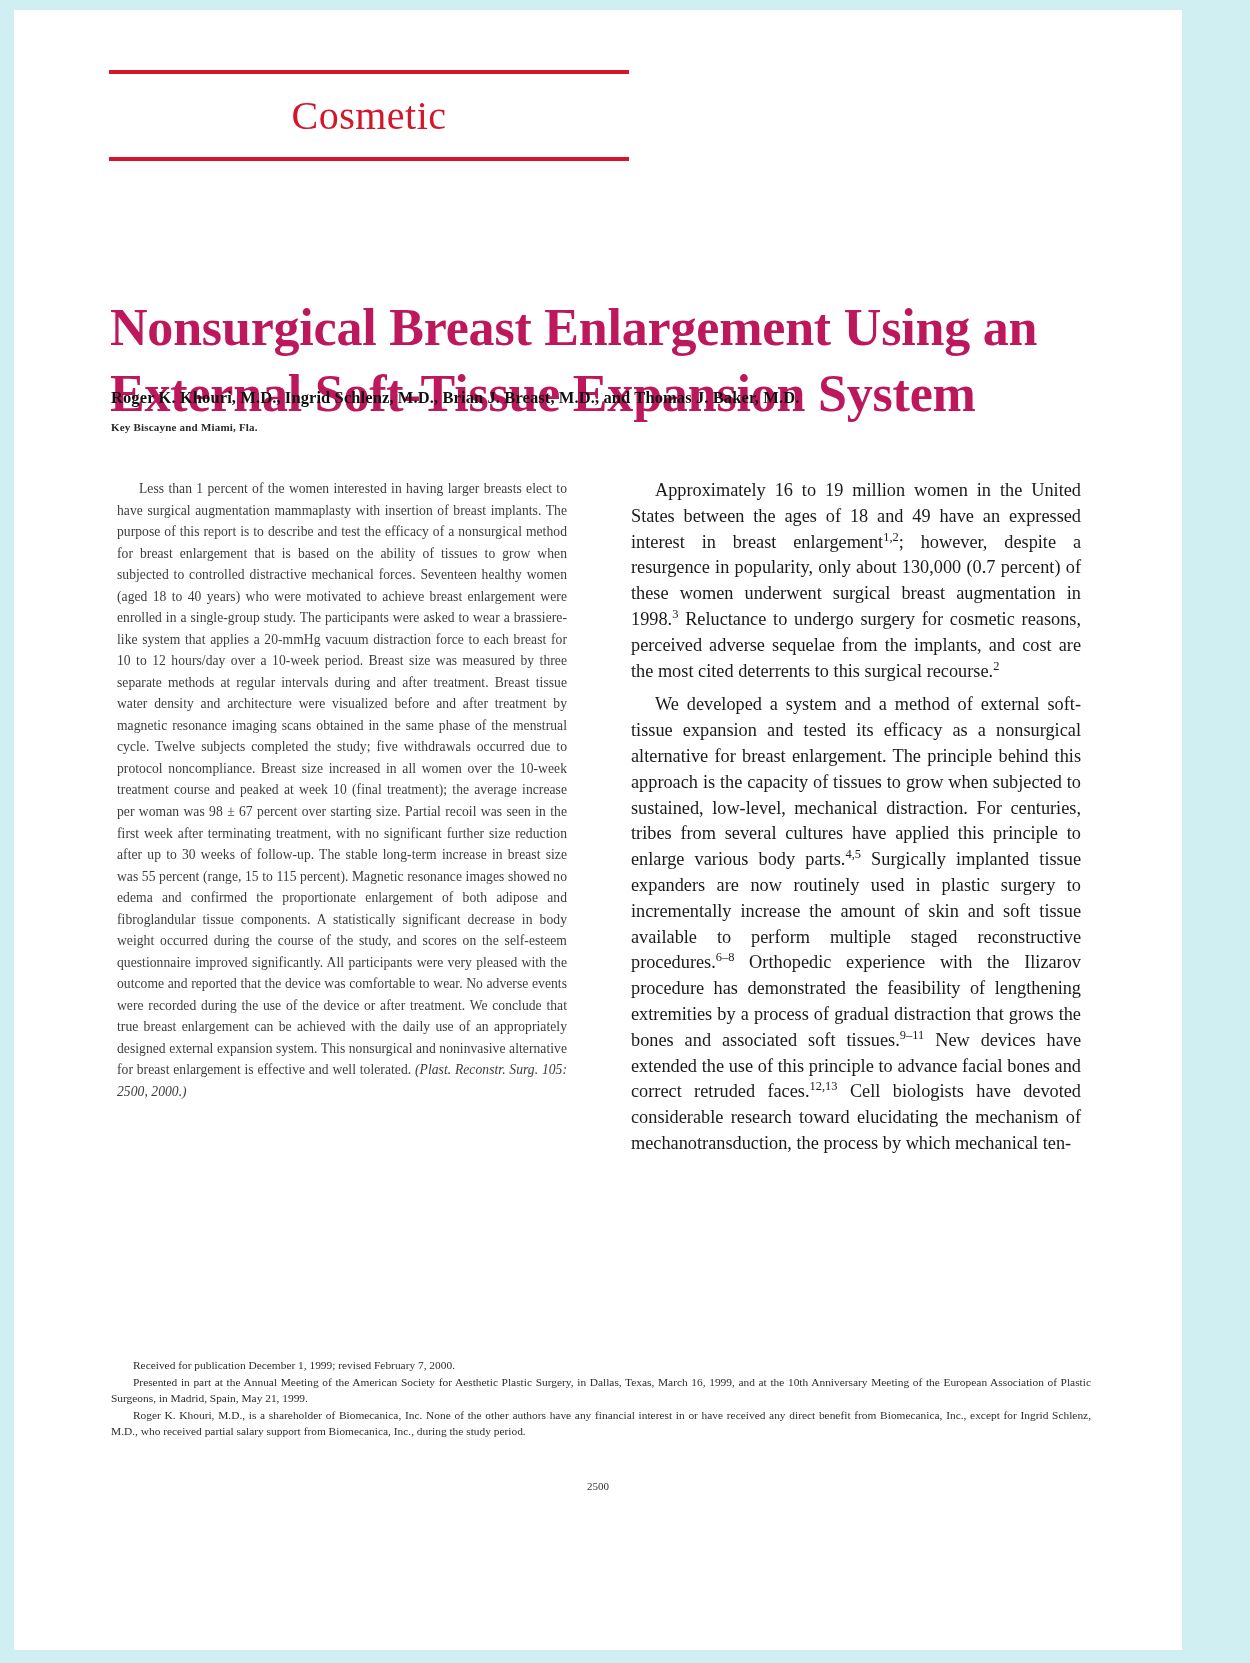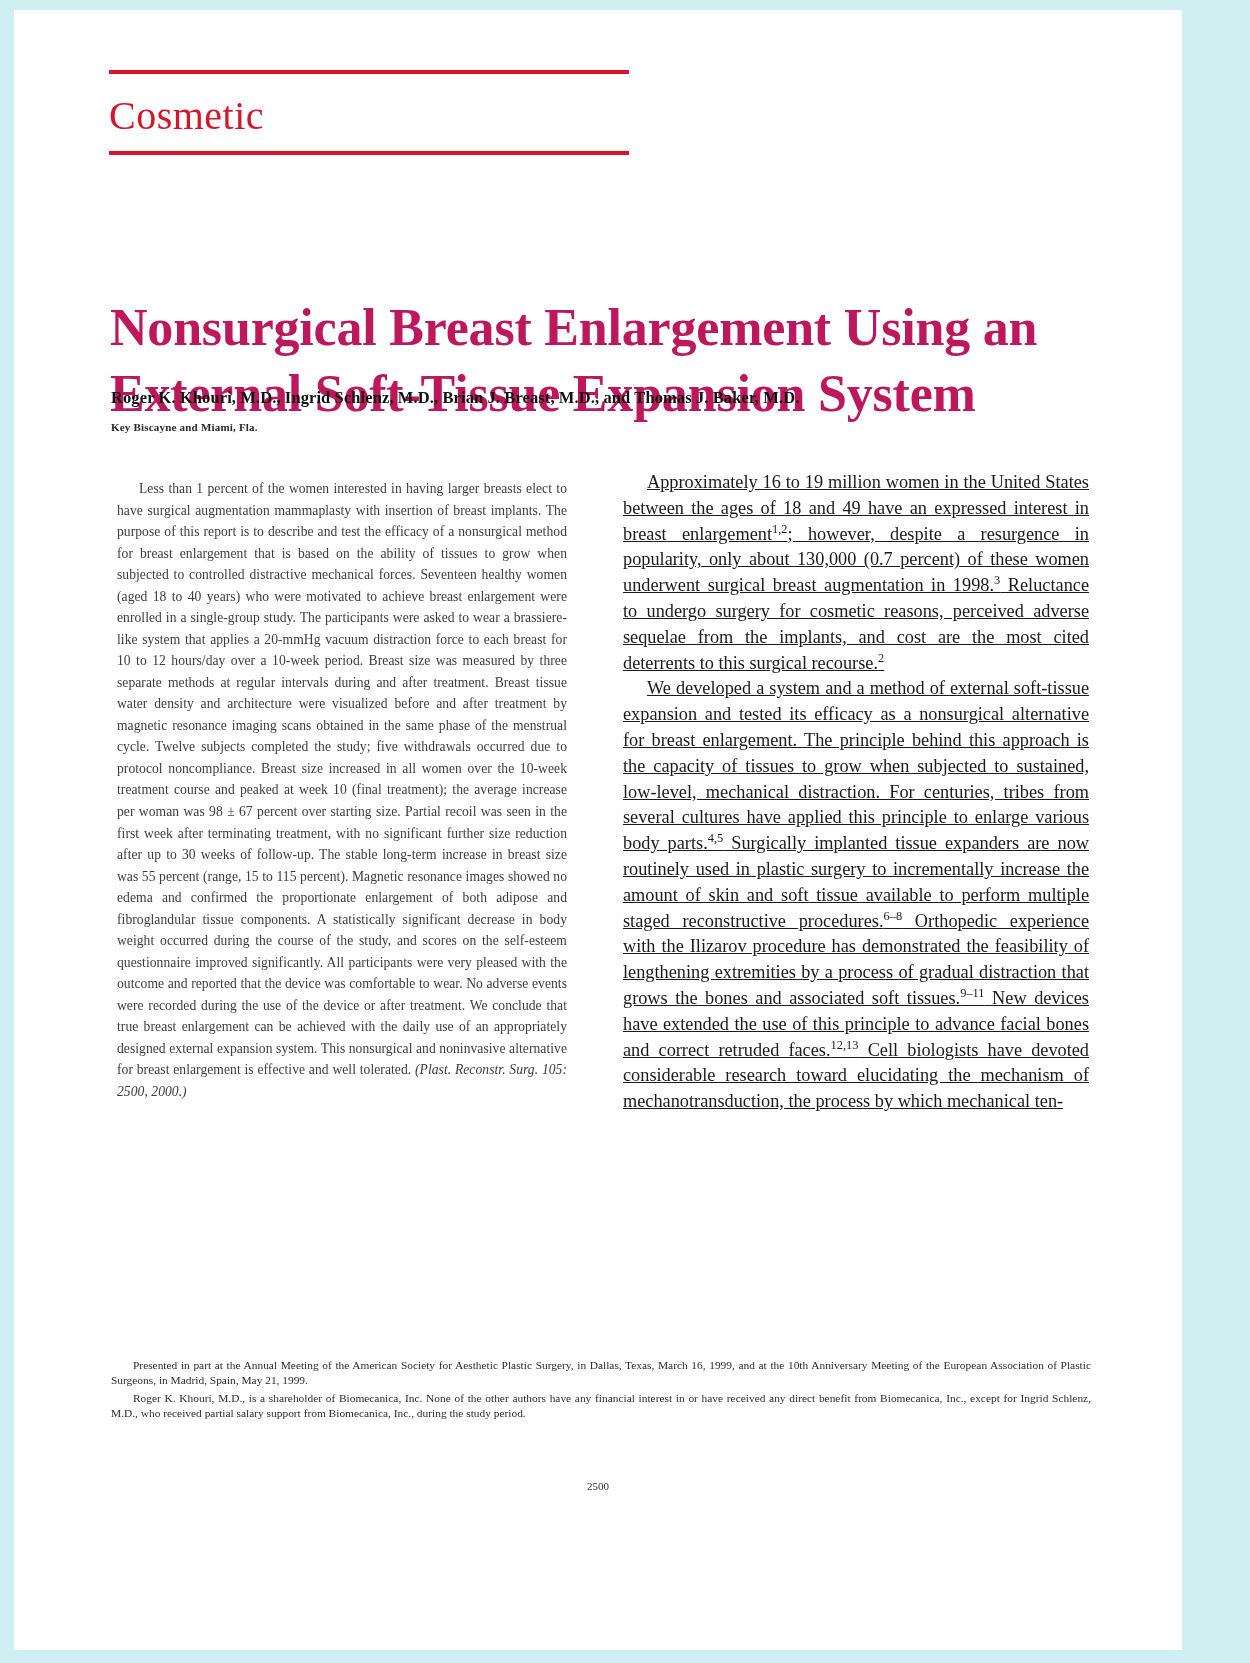--- a/index.html
+++ b/index.html
@@ -35,21 +35,22 @@
   }
   .rule-bottom {
     height: 4px;
     background: #d4152a;
     width: 520px;
     margin-top: 0;
   }
   .section-title {
     color: #d4152a;
     font-size: 40px;
-    padding: 18px 0 12px 0;
+    text-align: center;
+    padding: 18px 0 18px 0;
     letter-spacing: 0.5px;
     font-family: "Liberation Serif", serif;
   }
   .title {
     position: absolute;
     left: 96px;
     top: 250px;
     width: 930px;
     font-size: 52px;
     line-height: 1.28;
@@ -93,27 +94,26 @@
   .abstract p {
     margin: 8px;
     font-size: 13.6px;
     line-height: 1.585;
     text-align: justify;
     text-indent: 22px;
     color: #3c3c3c;
     letter-spacing: 0.05px;
   }
   .body p {
-    margin: 0;
+    margin: 8px;
     font-size: 18.3px;
     line-height: 1.41;
     text-align: justify;
     text-indent: 24px;
     color: #1a1a1a;
-    text-decoration: underline;
   }
   .body p + p { margin-top: 0; }
   sup { font-size: 0.68em; vertical-align: super; line-height: 0; }
   .italic { font-style: italic; }
   .footnotes {
     position: absolute;
     left: 97px;
     top: 1348px;
     width: 980px;
   }
@@ -158,19 +158,20 @@
     </div>
 
     <div class="col col-right body">
       <p><span>Approximately 16 to 19 million women in the United States between the ages of 18 and 49 have an expressed interest in breast enlargement</span><sup>1,2</sup><span>; however, despite a resurgence in popularity, only about 130,000 (0.7 percent) of these women underwent surgical breast augmentation in 1998.</span><sup>3</sup><span> Reluctance to undergo surgery for cosmetic reasons, perceived adverse sequelae from the implants, and cost are the most cited deterrents to this surgical recourse.</span><sup>2</sup></p>
       <p><span>We developed a system and a method of external soft-tissue expansion and tested its efficacy as a nonsurgical alternative for breast enlargement. The principle behind this approach is the capacity of tissues to grow when subjected to sustained, low-level, mechanical distraction. For centuries, tribes from several cultures have applied this principle to enlarge various body parts.</span><sup>4,5</sup><span> Surgically implanted tissue expanders are now routinely used in plastic surgery to incrementally increase the amount of skin and soft tissue available to perform multiple staged reconstructive procedures.</span><sup>6–8</sup><span> Orthopedic experience with the Ilizarov procedure has demonstrated the feasibility of lengthening extremities by a process of gradual distraction that grows the bones and associated soft tissues.</span><sup>9–11</sup><span> New devices have extended the use of this principle to advance facial bones and correct retruded faces.</span><sup>12,13</sup><span> Cell biologists have devoted considerable research toward elucidating the mechanism of mechanotransduction, the process by which mechanical ten-</span></p>
     </div>
 
   </div>
 
   <div class="footnotes">
+    <p>Received for publication December 1, 1999; revised February 7, 2000.</p>
     <p>Presented in part at the Annual Meeting of the American Society for Aesthetic Plastic Surgery, in Dallas, Texas, March 16, 1999, and at the 10th Anniversary Meeting of the European Association of Plastic Surgeons, in Madrid, Spain, May 21, 1999.</p>
     <p>Roger K. Khouri, M.D., is a shareholder of Biomecanica, Inc. None of the other authors have any financial interest in or have received any direct benefit from Biomecanica, Inc., except for Ingrid Schlenz, M.D., who received partial salary support from Biomecanica, Inc., during the study period.</p>
   </div>
 
   <div class="pagenum">2500</div>
 
 </div>
 
 </body></html>

